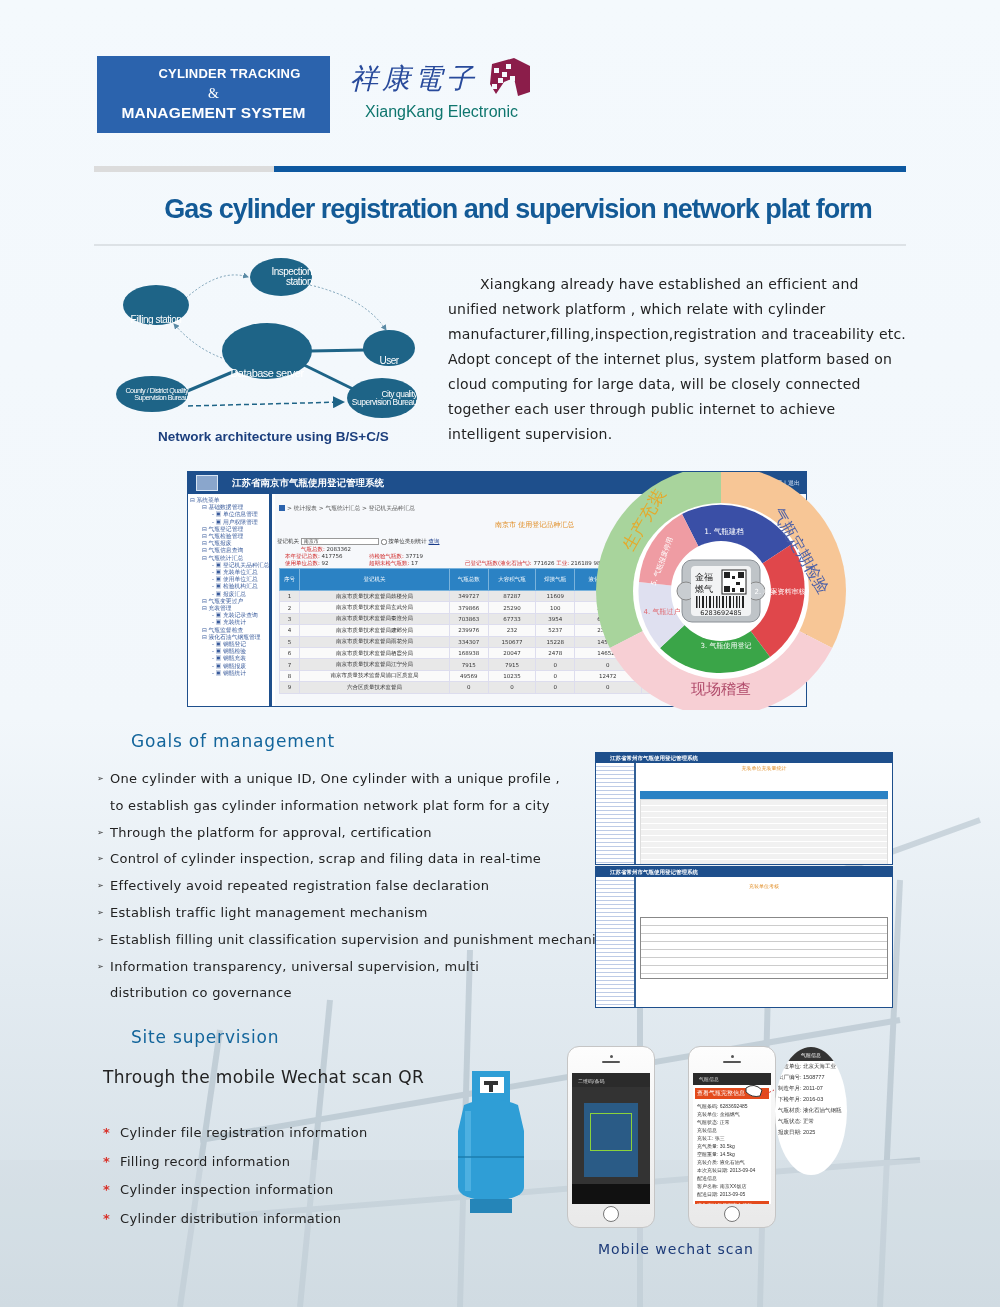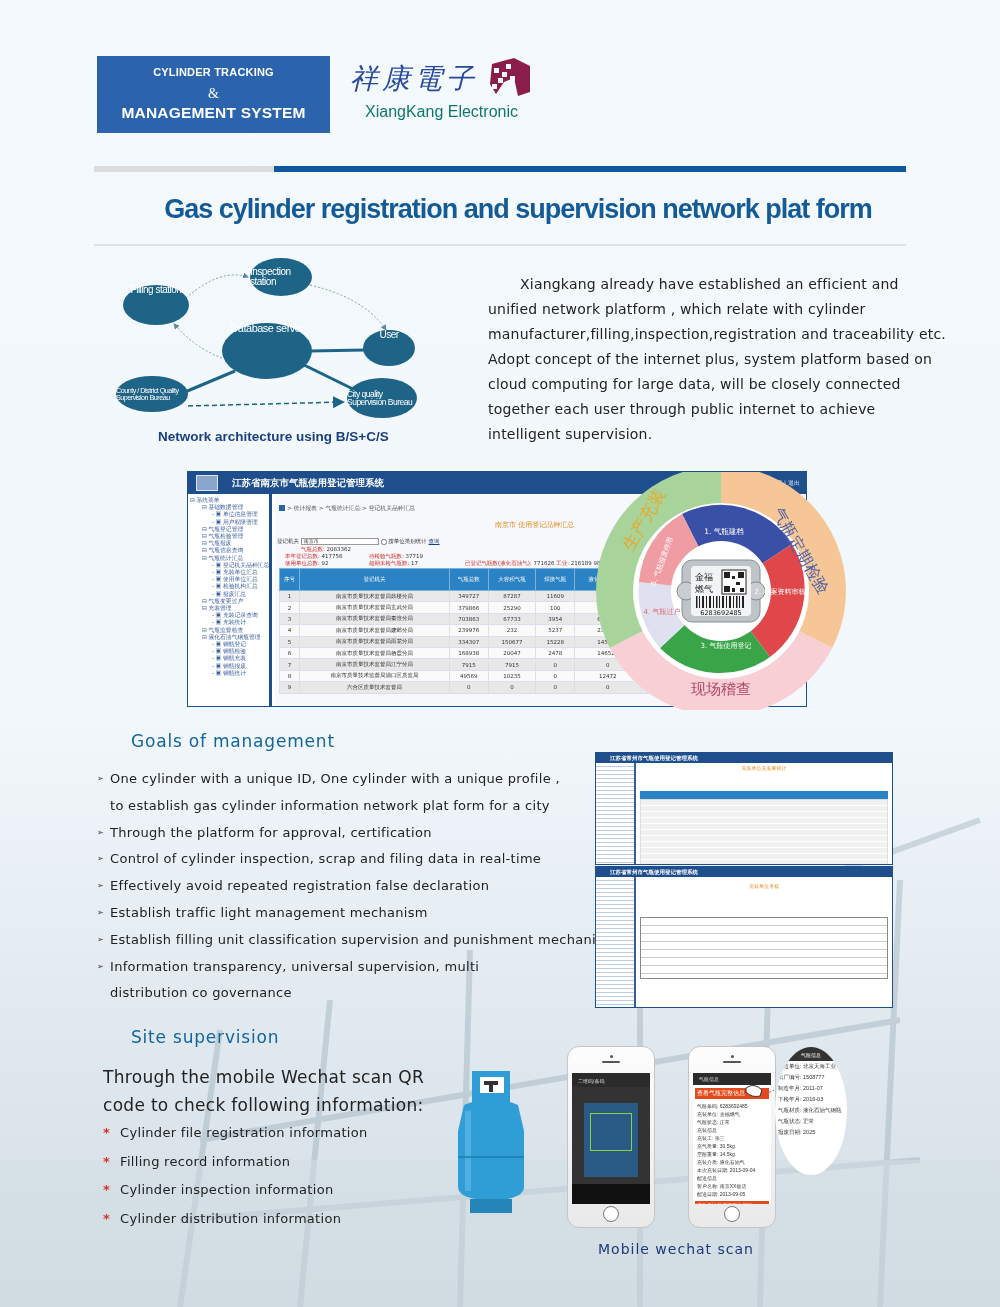--- a/index.html
+++ b/index.html
@@ -7,38 +7,38 @@
   body {
     position: relative;
     font-family: "Liberation Sans", sans-serif;
     background: linear-gradient(180deg, #f4f9fd 0%, #f2f7fb 55%, #e3ebf1 75%, #d2dde4 100%);
     color: #222;
   }
   .bg-structure { position: absolute; left: 0; top: 700px; width: 1000px; height: 607px; pointer-events: none; opacity: .35; }
 
   
   .brand-box { position: absolute; left: 97px; top: 56px; width: 233px; height: 77px; background: #2b63ad; color: #fff; text-align: center; font-weight: bold; }
-  .brand-box .l1 { position: absolute; top: 10px; left: 0; width: 100%; font-size: 11px; letter-spacing: .2px; }
+  .brand-box .l1 { position: absolute; top: 10px; left: 16px; width: 100%; font-size: 13px; letter-spacing: .2px; }
   .brand-box .amp { position: absolute; top: 30px; left: 0; width: 100%; font-family: "Liberation Serif", serif; font-weight: normal; font-size: 14px; }
   .brand-box .l2 { position: absolute; top: 48px; left: 0; width: 100%; font-size: 15.5px; letter-spacing: .2px; }
   .logo-cn { position: absolute; left: 350px; top: 60px; font-family: "DejaVu Serif", serif; font-size: 28px; color: #284a9b; letter-spacing: 4px; font-style: italic; }
   .logo-mark { position: absolute; left: 484px; top: 54px; width: 50px; height: 44px; }
   .logo-en { position: absolute; left: 365px; top: 103px; font-size: 16px; color: #0f766e; }
 
   .bar-gray { position: absolute; left: 94px; top: 166px; width: 180px; height: 6px; background: #dcdcdc; }
   .bar-blue { position: absolute; left: 274px; top: 166px; width: 632px; height: 6px; background: #0d58a0; }
   .page-title { position: absolute; left: 0; top: 194px; width: 1036px; text-align: center; font-size: 27px; color: #135a96; letter-spacing: -1px; }
   .rule { position: absolute; left: 94px; top: 244px; width: 812px; height: 2px; background: #dde2e6; }
 
   
   .diagram { position: absolute; left: 110px; top: 258px; width: 320px; height: 195px; }
-  .node { position: absolute; background: #1e6487; color: #fff; border-radius: 50%; display: flex; align-items: flex-start; justify-content: center; text-align: center; line-height: 1; letter-spacing: -.5px; }
+  .node { position: absolute; background: #1e6487; color: #fff; border-radius: 50%; display: flex; align-items: flex-end; justify-content: center; text-align: center; line-height: 1; letter-spacing: -.5px; }
   .diagram-caption { position: absolute; left: 158px; top: 429px; font-size: 13.5px; font-weight: bold; color: #1c3f7d; }
 
-  .intro { position: absolute; left: 448px; top: 272px; width: 458px; font-family: "DejaVu Sans", sans-serif; font-size: 14px; line-height: 25px; color: #222; letter-spacing: .2px; margin-left: 40px; }
+  .intro { position: absolute; left: 448px; top: 272px; width: 458px; font-family: "DejaVu Sans", sans-serif; font-size: 14px; line-height: 25px; color: #222; letter-spacing: .2px; }
   .intro p { text-indent: 32px; text-align: left; }
 
   
   .sys { position: absolute; left: 187px; top: 471px; width: 620px; height: 236px; background: #fff; border: 1px solid #1e4f8c; overflow: hidden; }
   .sys-head { height: 22px; background: #1e4f8c; color: #fff; display: flex; align-items: center; font-family: "DejaVu Serif", serif; font-size: 9.5px; font-weight: bold; padding-left: 8px; }
   .sys-head .ico { width: 22px; height: 16px; background: #8aa6cc; margin-right: 14px; border: 1px solid #d8e4f2; }
   .sys-head .top-links { margin-left: auto; margin-right: 6px; font-size: 6px; font-weight: normal; font-family: "DejaVu Sans", sans-serif; color: #cfe0f4; }
   .sys-left { position: absolute; left: 0; top: 22px; width: 84px; bottom: 0; border-right: 3px solid #1e4f8c; font-size: 5.8px; color: #385a9b; padding: 3px 2px; line-height: 7.2px; overflow: hidden; white-space: nowrap; }
   .sys-left div.sub { padding-left: 12px; }
   .sys-left div.sub2 { padding-left: 22px; }
@@ -430,21 +430,20 @@
   <div class="ml"></div>
   <div class="mm">
     <div style="text-align:center;font-size:5px;color:#e08a1e;margin-top:4px;">充装单位考核</div>
     <div style="margin-top:28px;height:62px;border:1px solid #888;background:repeating-linear-gradient(180deg,#fff 0,#fff 7px,#ccc 7px,#ccc 8px);"></div>
   </div>
 </div>
 
 <div class="sec-title" style="left:131px;top:1027px;">Site supervision</div>
 <div class="site-intro">
   <div>Through the mobile Wechat scan QR</div>
-  <div>code to check following information:</div>
 </div>
 <ul class="site-list" id="site-list">
     <li><span class="star">*</span><span>Cylinder file registration information</span></li>
     <li><span class="star">*</span><span>Filling record information</span></li>
     <li><span class="star">*</span><span>Cylinder inspection information</span></li>
     <li><span class="star">*</span><span>Cylinder distribution information</span></li>
   </ul>
 
 <svg class="cylinder" viewBox="0 0 74 142">
   <rect x="18" y="0" width="38" height="34" fill="#2f9ed6"></rect>

